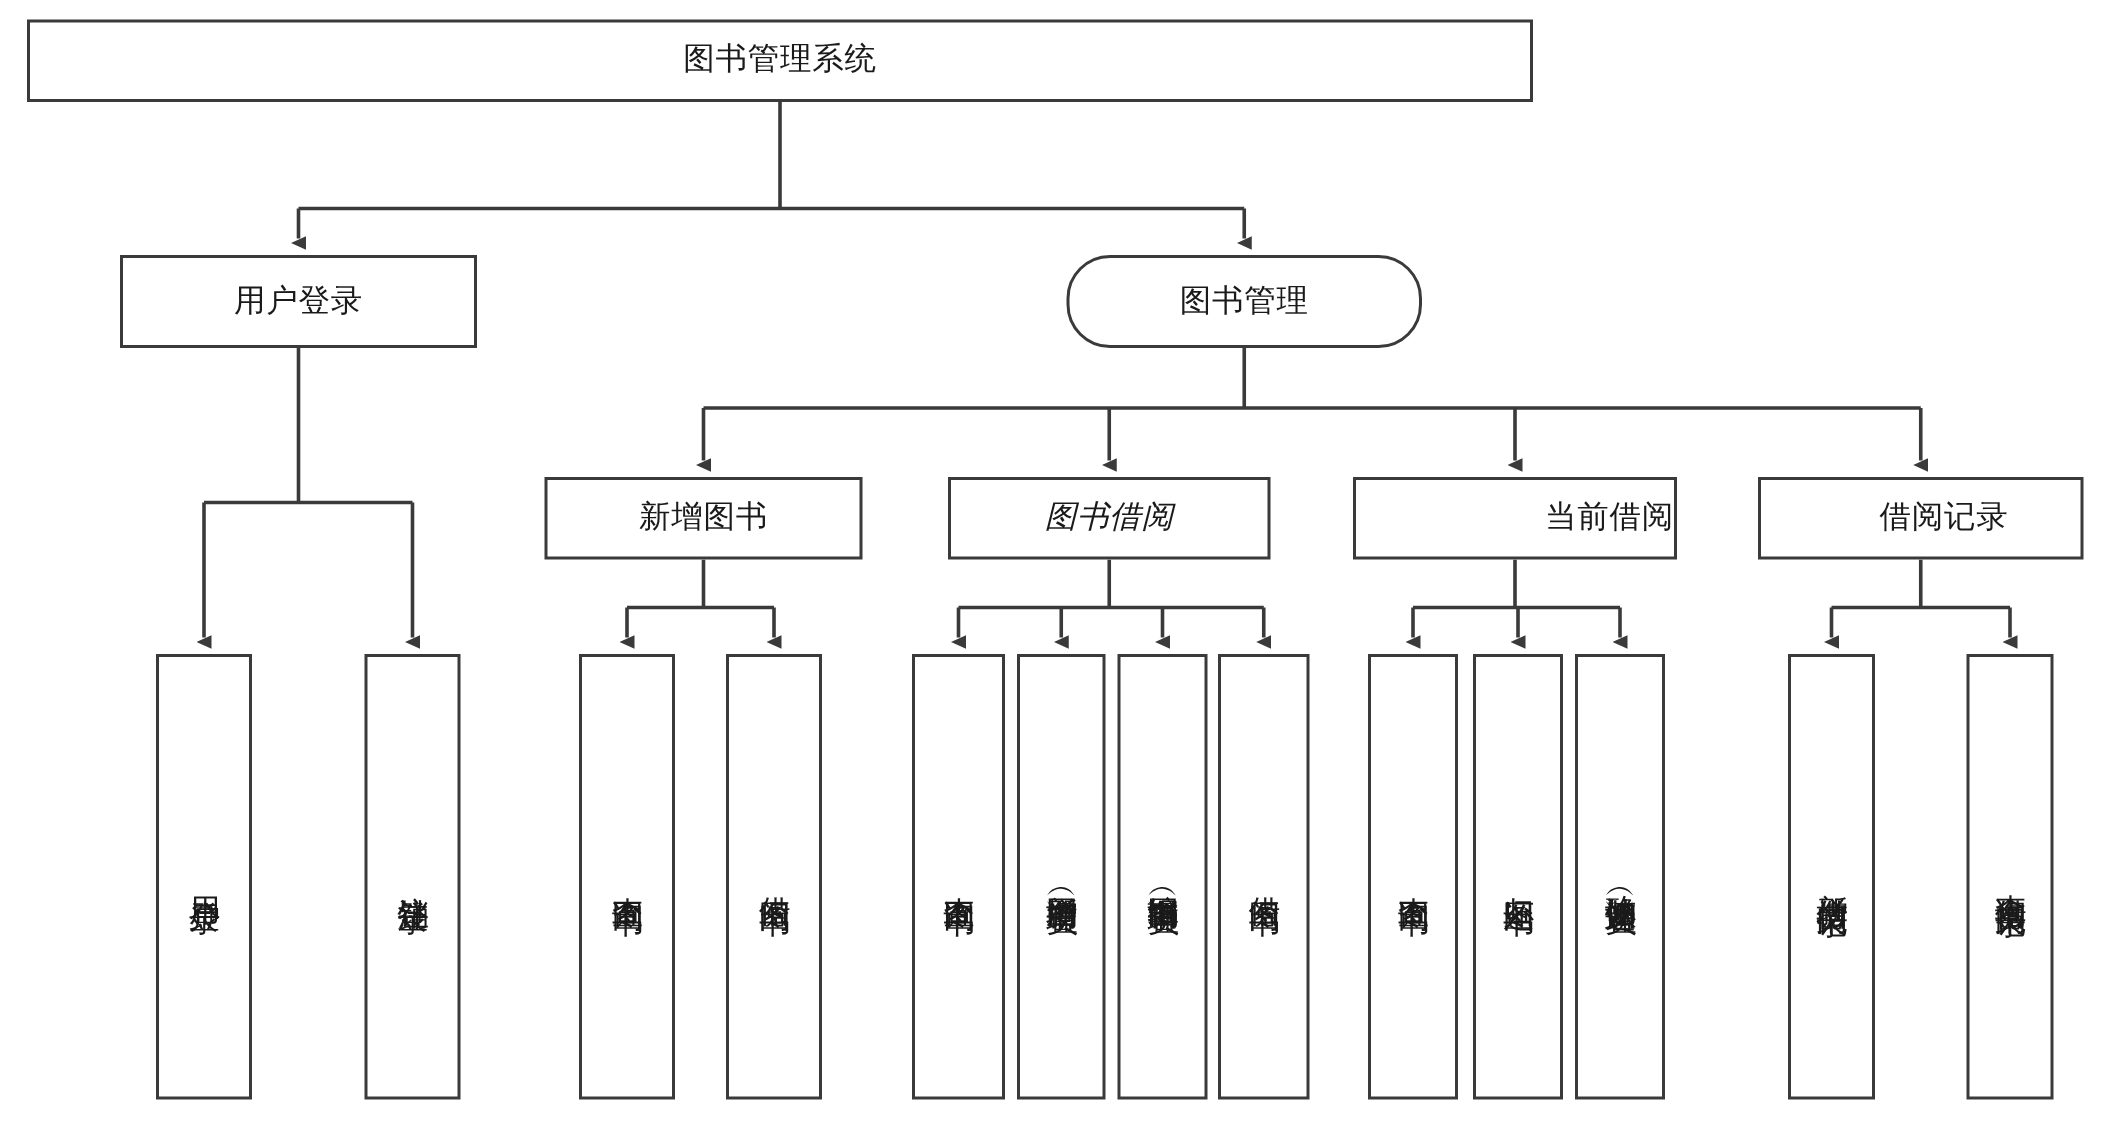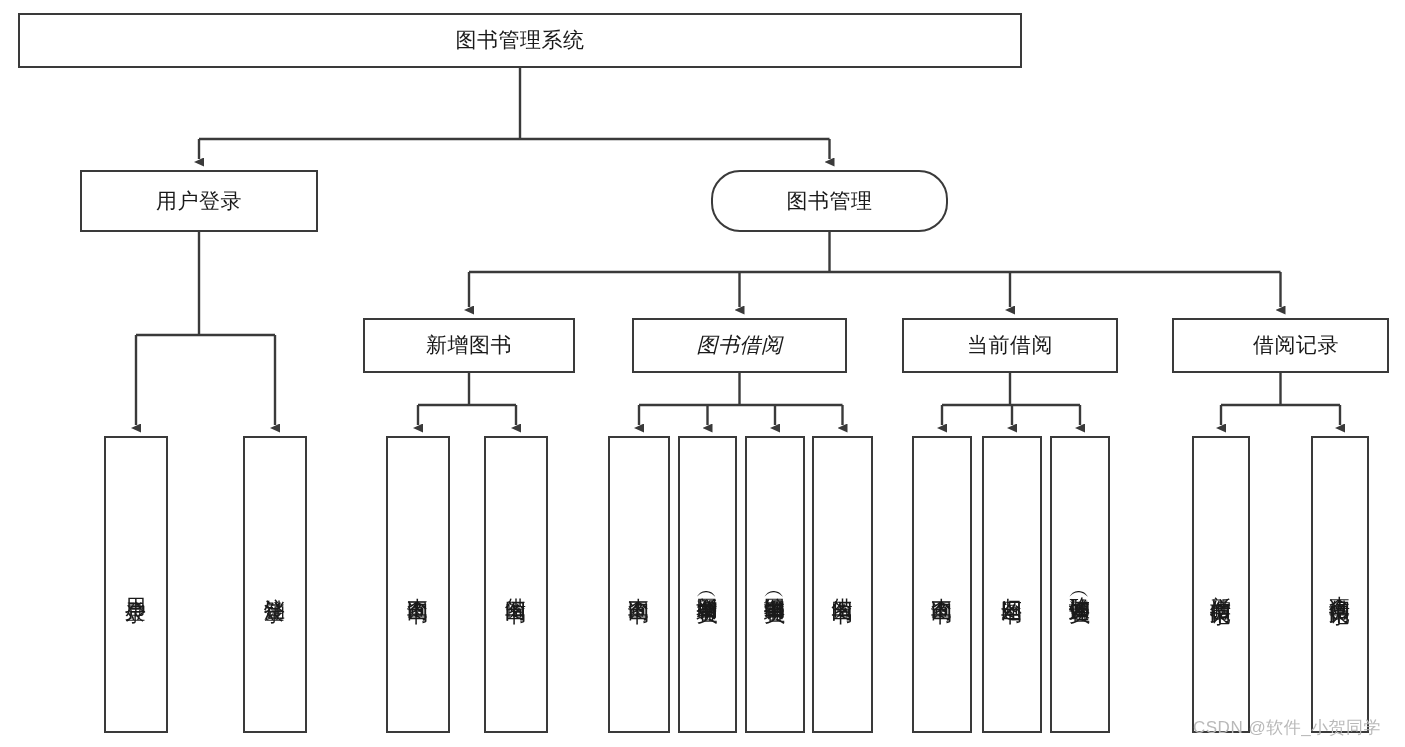--- a/index.html
+++ b/index.html
@@ -123,21 +123,21 @@
       </div>
       <div class="node horiz" style="left: 711px; top: 170px; width: 237px; height: 62px; border-color: rgb(58, 58, 58); background: rgb(255, 255, 255); color: rgb(26, 26, 26); border-radius: 29px;">
         <span class="label">图书管理</span>
       </div>
       <div class="node horiz" style="left: 363px; top: 318px; width: 212px; height: 55px; border-color: rgb(58, 58, 58); background: rgb(255, 255, 255); color: rgb(26, 26, 26);">
         <span class="label">新增图书</span>
       </div>
       <div class="node horiz" style="left: 632px; top: 318px; width: 215px; height: 55px; border-color: rgb(58, 58, 58); background: rgb(255, 255, 255); color: rgb(26, 26, 26); font-style: italic;">
         <span class="label">图书借阅</span>
       </div>
-      <div class="node horiz" style="left: 902px; top: 318px; width: 216px; height: 55px; border-color: rgb(58, 58, 58); background: rgb(255, 255, 255); color: rgb(26, 26, 26);">
+      <div class="node horiz" style="left: 902px; top: 318px; width: 216px; height: 55px; border-color: rgb(58, 58, 58); background: rgb(255, 255, 255); color: rgb(26, 26, 26); justify-content: flex-end;">
         <span class="label">当前借阅</span>
       </div>
       <div class="node horiz" style="left: 1172px; top: 318px; width: 217px; height: 55px; border-color: rgb(58, 58, 58); background: rgb(255, 255, 255); color: rgb(26, 26, 26); padding-left: 31px;">
         <span class="label">借阅记录</span>
       </div>
       <div class="node vert" style="left: 104px; top: 436px; width: 64px; height: 297px; border-color: rgb(58, 58, 58); background: rgb(255, 255, 255); color: rgb(26, 26, 26);">
         <span class="label">用户登录</span>
       </div>
       <div class="node vert" style="left: 243px; top: 436px; width: 64px; height: 297px; border-color: rgb(58, 58, 58); background: rgb(255, 255, 255); color: rgb(26, 26, 26);">
         <span class="label">注销登录</span>
@@ -170,15 +170,14 @@
         <span class="label">确认归还（管理员）</span>
       </div>
       <div class="node vert" style="left: 1192px; top: 436px; width: 58px; height: 297px; border-color: rgb(58, 58, 58); background: rgb(255, 255, 255); color: rgb(26, 26, 26);">
         <span class="label">新增借阅记录</span>
       </div>
       <div class="node vert" style="left: 1311px; top: 436px; width: 58px; height: 297px; border-color: rgb(58, 58, 58); background: rgb(255, 255, 255); color: rgb(26, 26, 26);">
         <span class="label">查询借阅记录</span>
       </div>
     </div>
 
-  <div class="watermark" style="left: 1193px; top: 716px; color: rgb(185, 185, 185);">CSDN @软件_小贺同学</div>
 
 </div>
 
 </body></html>

